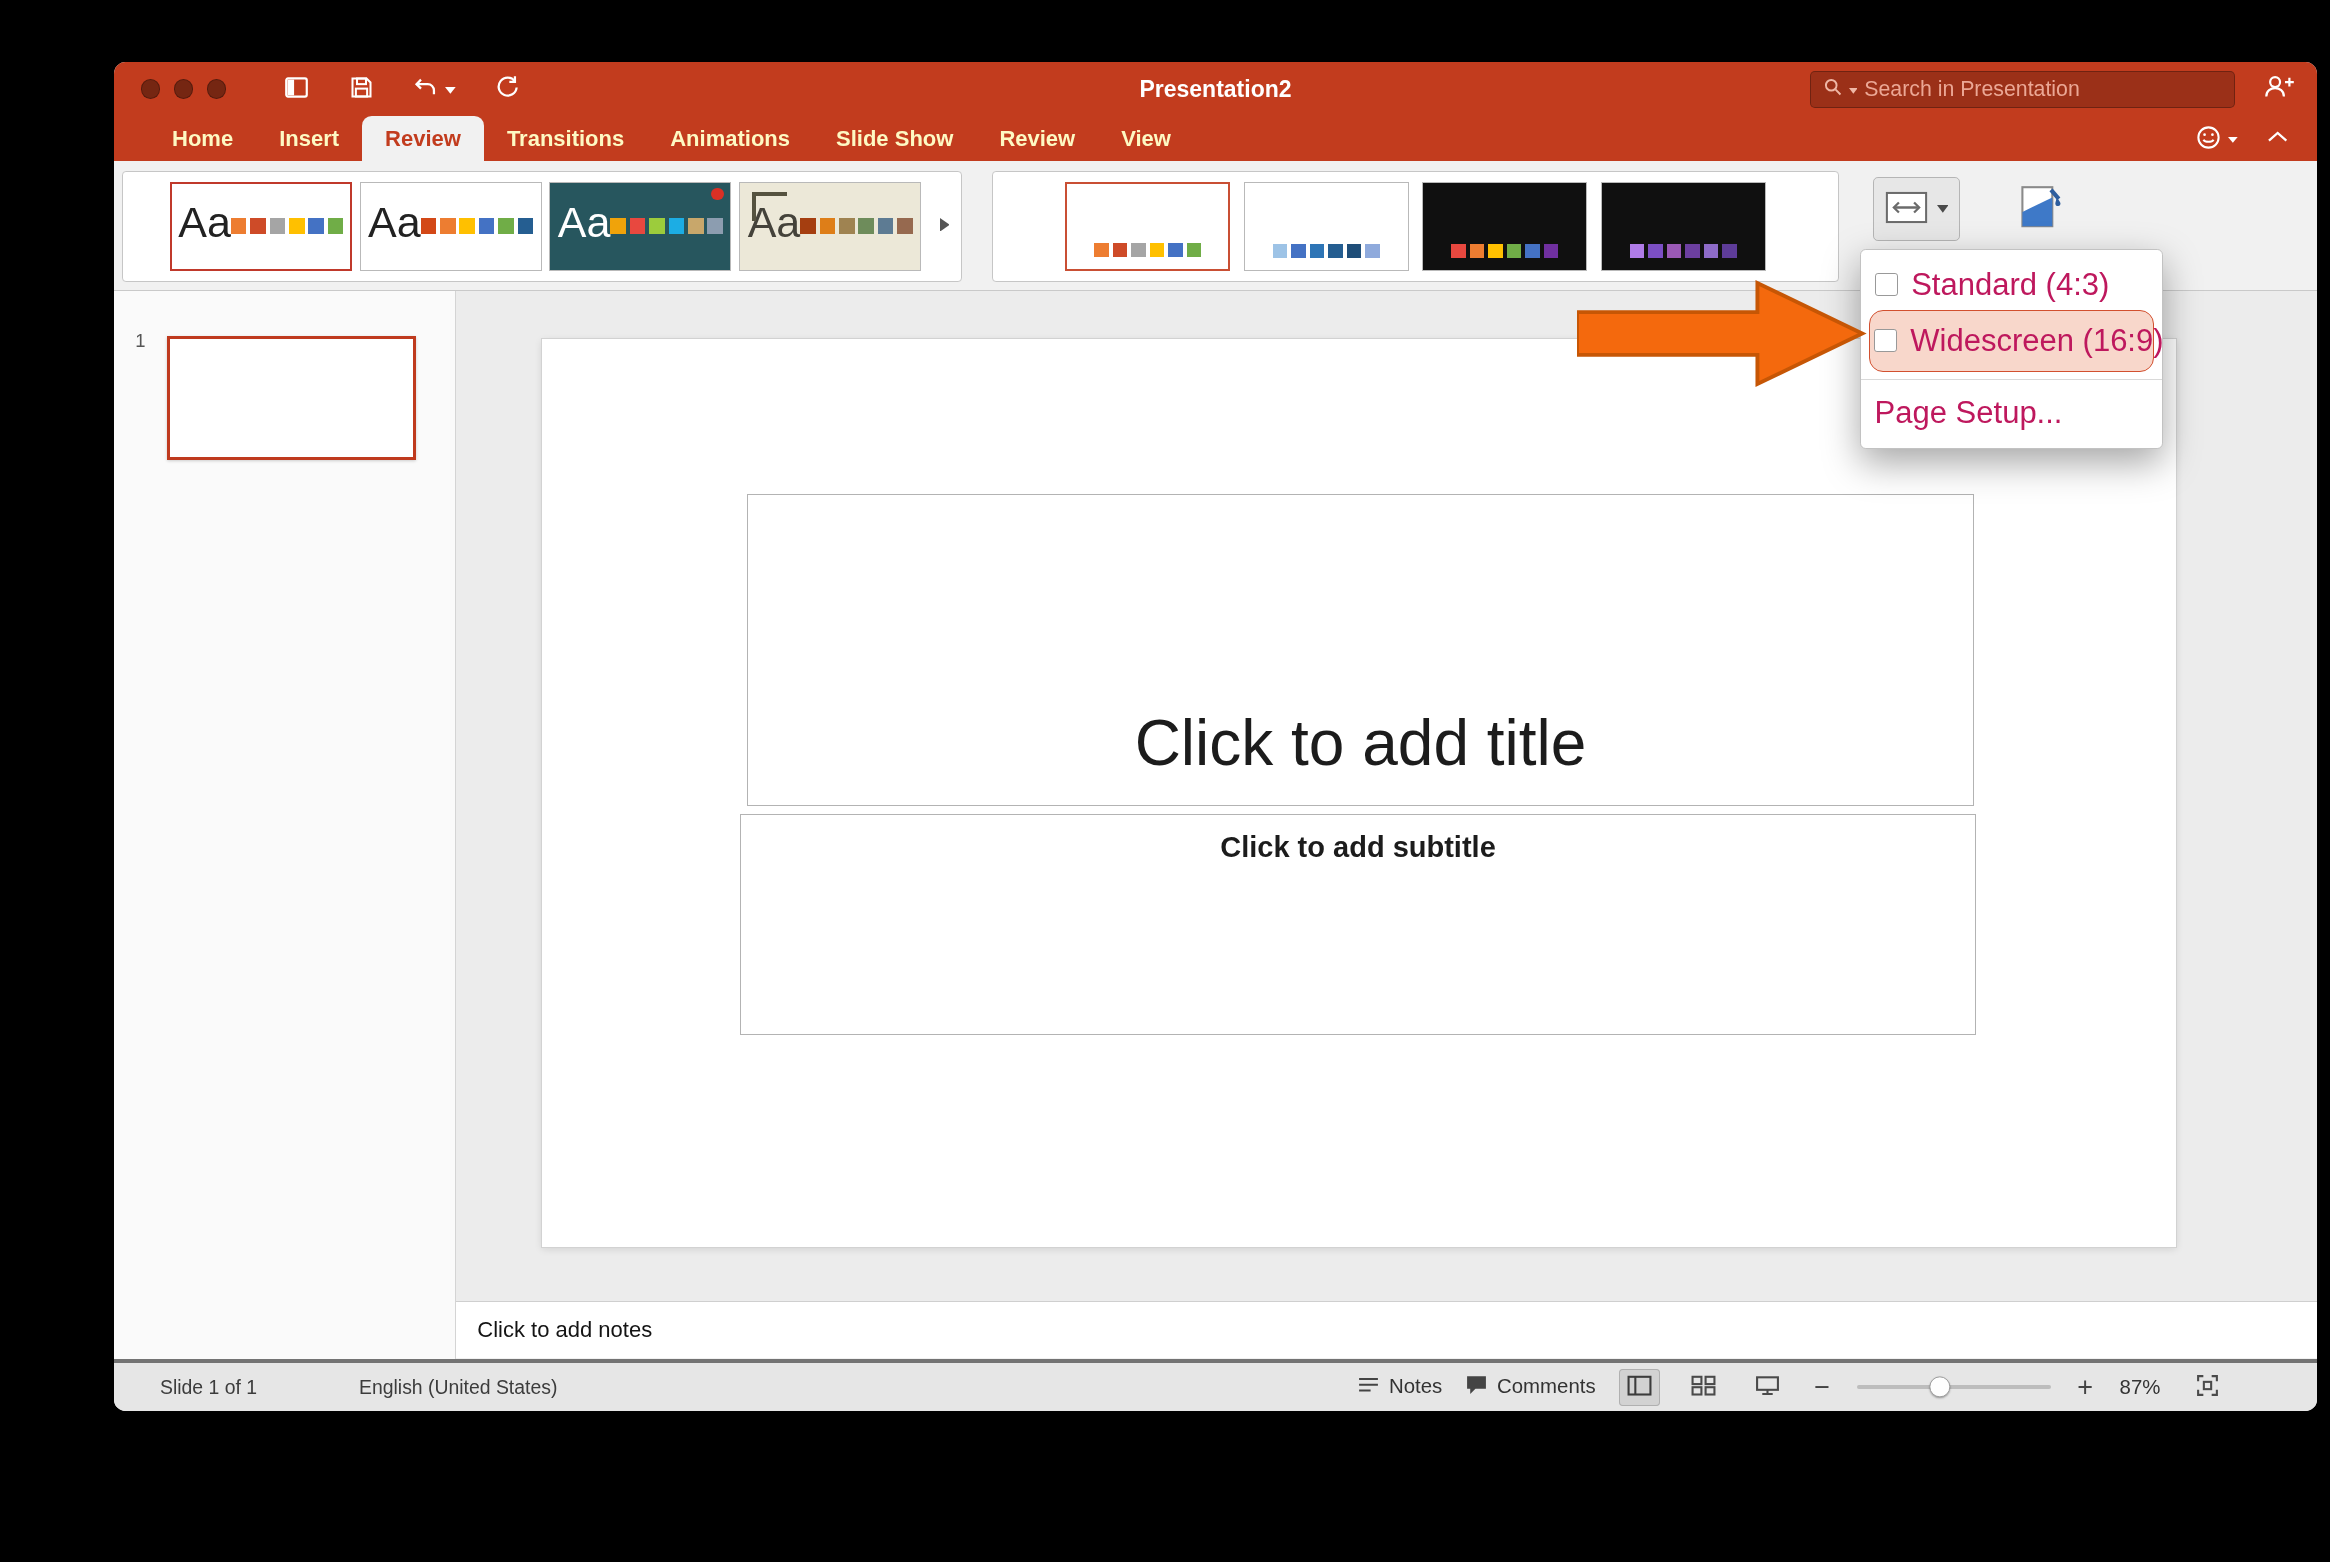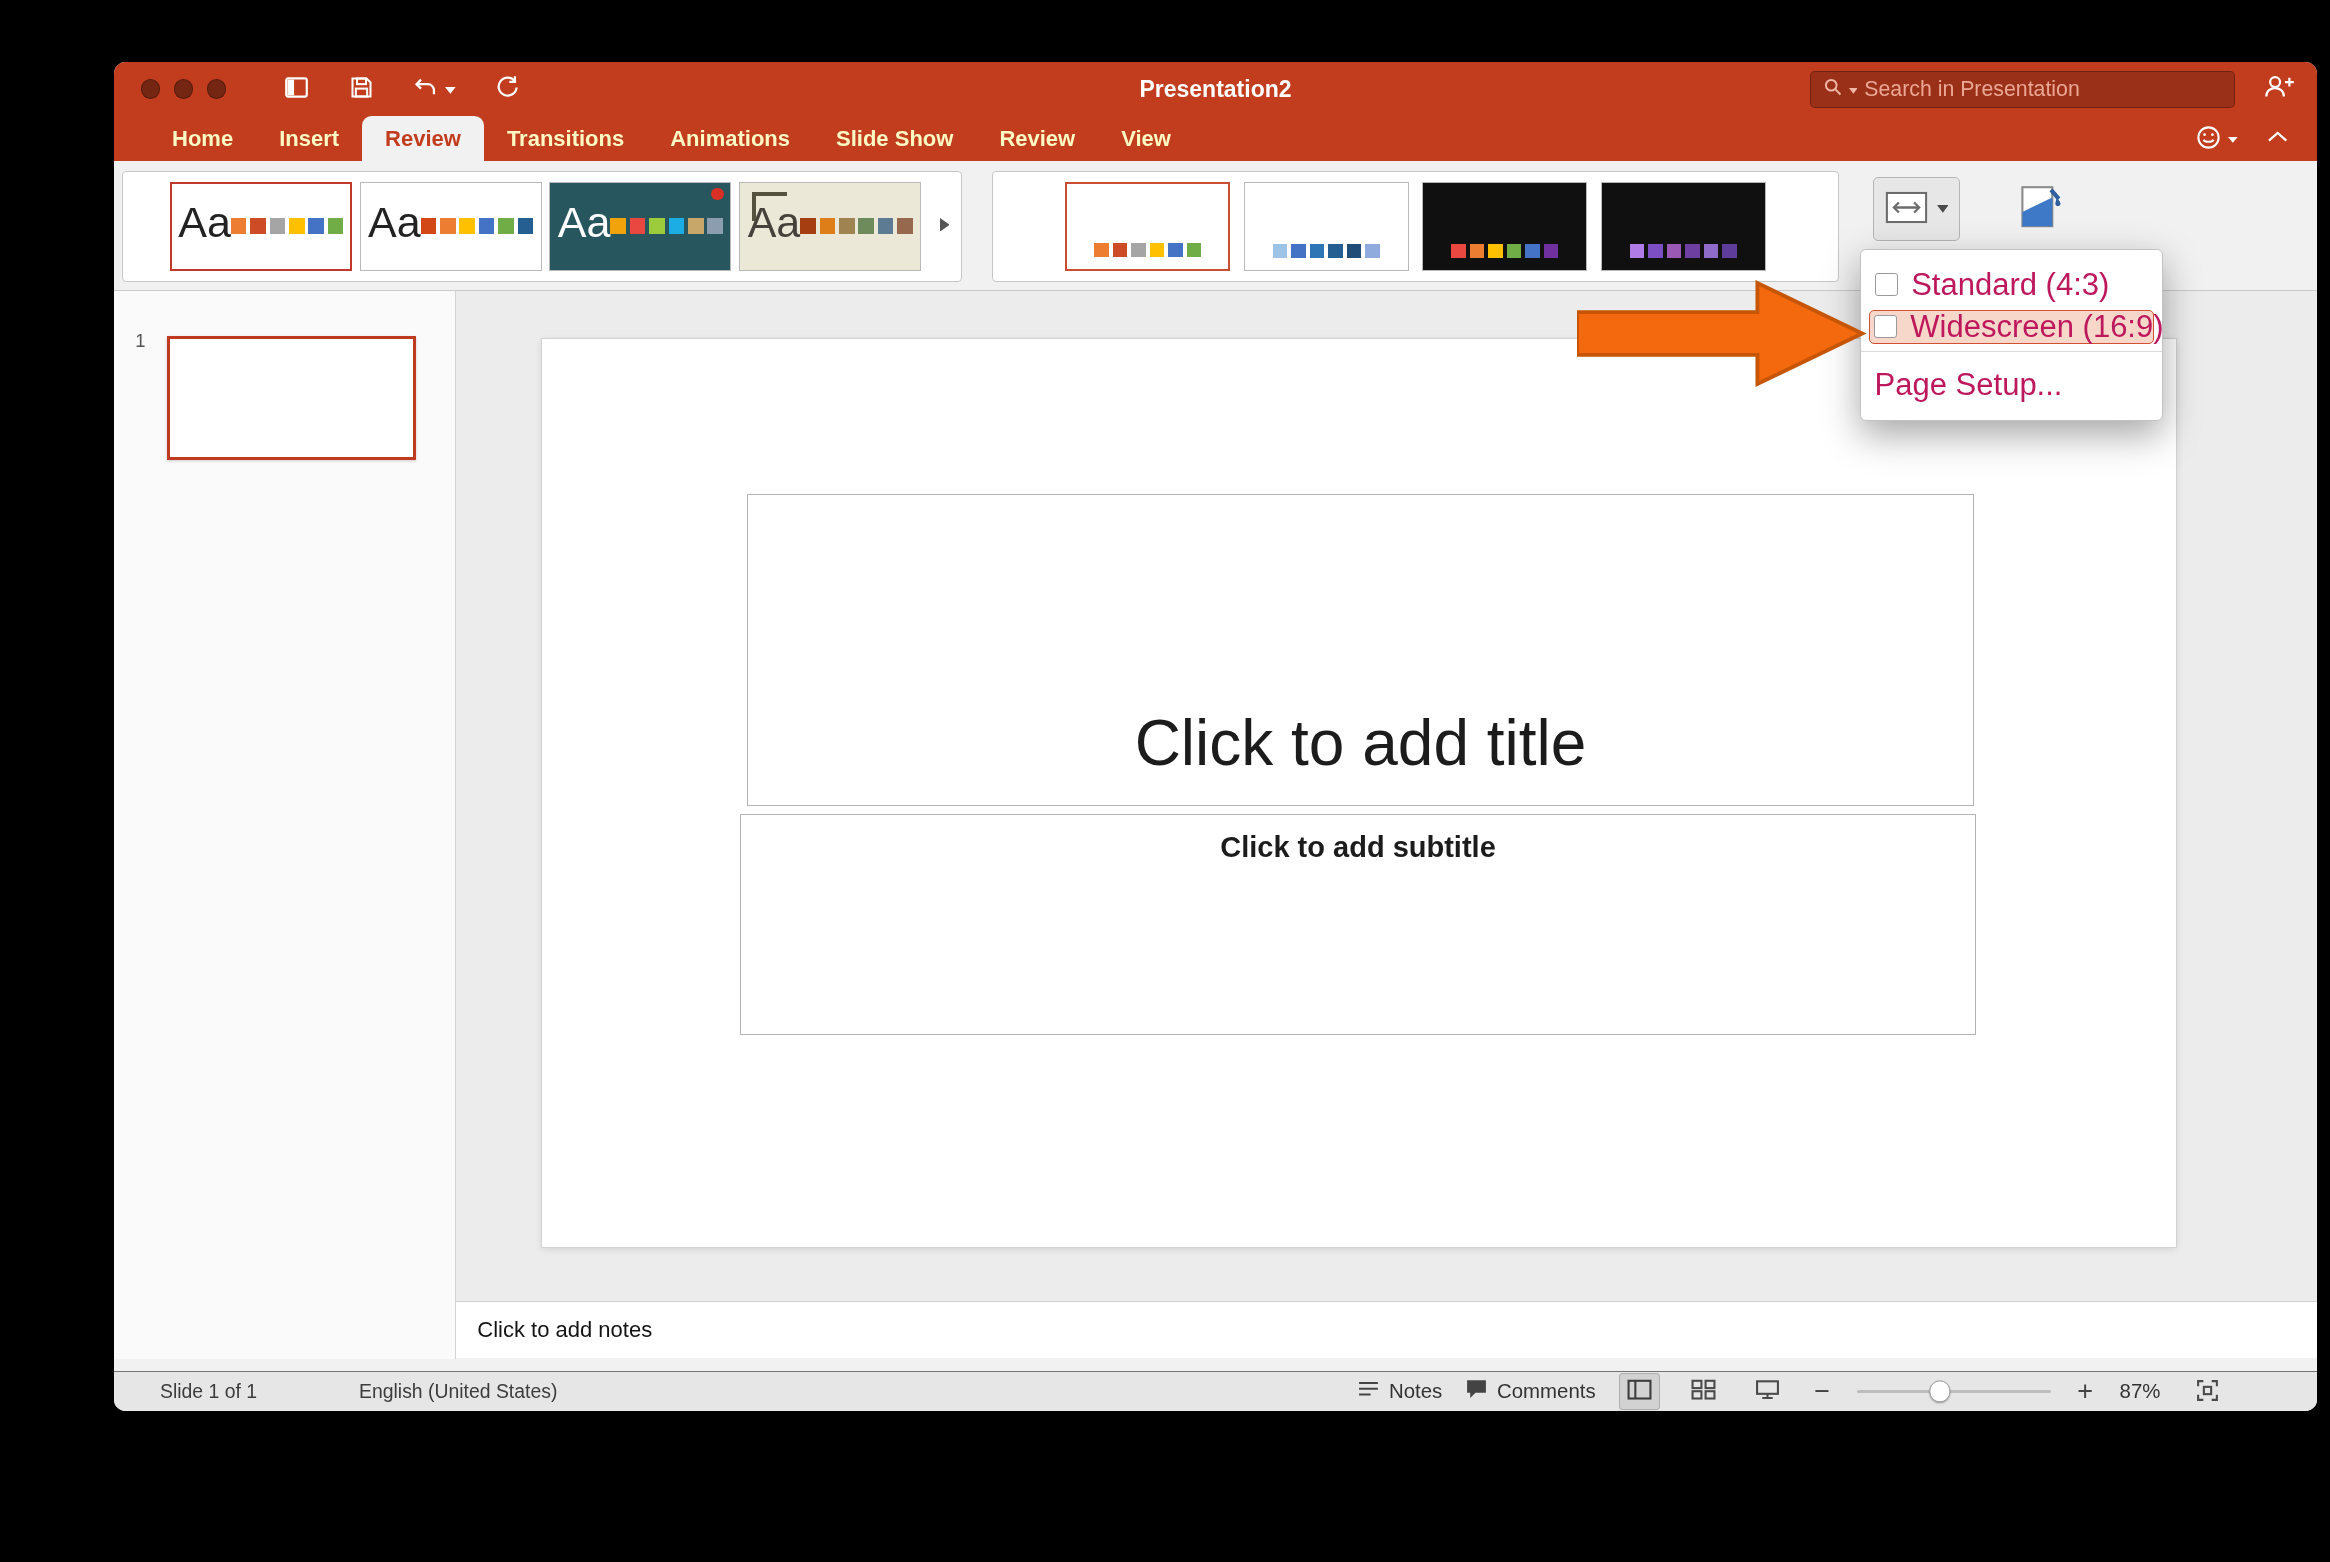--- a/index.html
+++ b/index.html
@@ -64,22 +64,22 @@
                     display:flex; align-items:center; justify-content:center; gap:8.7px; color:#4a4a4a; }
   .format-bg-btn { position:absolute; left:1886px; top:13.6px; width:76px; height:70px;
                    background:none; border:none; display:flex; align-items:center; justify-content:center; }
 
   
   .menu { position:absolute; left:1746px; top:187px; width:303px; z-index:50; background:#fff;
           border:1px solid #c2c2c2; border-radius:5.8px; box-shadow:0 13.6px 37px rgba(0,0,0,.35);
           padding:9.7px 0; }
   .menu-item { height:50px; display:flex; align-items:center; padding:0 13.6px; gap:13.6px;
                font-size:31px; color:#be185d; white-space:nowrap; }
-  .menu-item.highlight { margin:0 7.8px; padding:0 3.9px; height:34px; background:#F8D7CB;
-                         border:1.9px solid #D2502F; border-radius:5px; }
+  .menu-item.highlight { margin:0 7.8px; padding:0 3.9px; height:62px; background:#F8D7CB;
+                         border:1.9px solid #D2502F; border-radius:14px; }
   .checkbox { width:23px; height:23px; border:1.9px solid #999; border-radius:2.9px; background:#fff; flex:none; }
   .menu-sep { height:1px; background:#d9d9d9; margin:7.8px 0; }
 
   .arrow-annotation { position:absolute; left:1463px; top:217px; z-index:60; }
 
   
   .sidebar { position:absolute; left:0; top:229px; width:342px; bottom:52px; background:#FAFAFA;
              border-right:1px solid #d4d4d4; }
   .slide-number { position:absolute; left:21.3px; top:39px; font-size:18.4px; color:#555; }
   .slide-thumb { position:absolute; left:53px; top:45px; width:249px; height:124px;
@@ -94,22 +94,22 @@
               justify-content:center; padding-bottom:25px; font-size:64px; font-weight:400; }
   .ph-subtitle { left:198px; top:475px; width:1236px; height:221px; display:flex; align-items:flex-start;
                  justify-content:center; padding-top:15.5px; font-size:29px; font-weight:bold; }
 
   
   .notes { position:absolute; left:342px; right:0; top:1239px; height:57px; background:#fff;
            border-top:1px solid #cfcfcf; display:flex; align-items:center; padding-left:21.3px;
            font-size:22px; color:#141414; }
 
   
-  .statusbar { position:absolute; left:0; right:0; bottom:0; height:40px; background:#E6E6E6;
-               border-top:1px solid #737373; display:flex; align-items:center;
+  .statusbar { position:absolute; left:0; right:0; bottom:0; height:52px; background:#E6E6E6;
+               border-top:4px solid #737373; display:flex; align-items:center;
                font-size:19.4px; color:#3c3c3c; }
   .status-left { display:flex; align-items:center; padding-left:46px; }
   .status-lang { margin-left:102px; }
   .status-right { margin-left:auto; display:flex; align-items:center; gap:23px; padding-right:97px; }
   .status-toggle { display:flex; align-items:center; gap:8.7px; font-size:20.4px; color:#333;
                    background:none; border:none; }
   .viewbtn { width:41px; height:37px; display:flex; align-items:center; justify-content:center;
              border:none; background:none; border-radius:3.9px; color:#4a4a4a; }
   .viewbtn.active { background:#d2d2d2; box-shadow:inset 0 0 0 1px #b0b0b0; }
   .zoom-sign { font-size:27px; color:#444; width:23px; text-align:center; background:none; border:none; line-height:1; }

